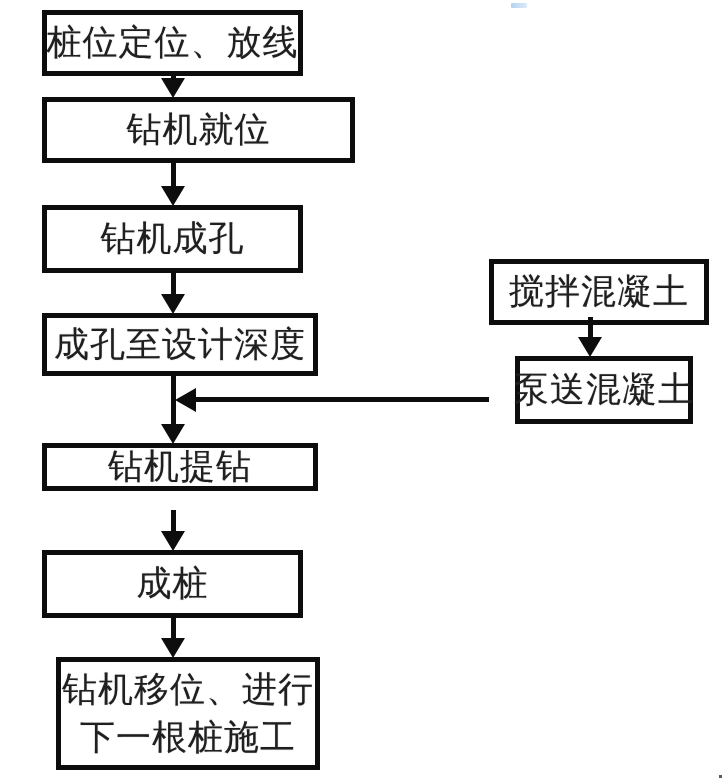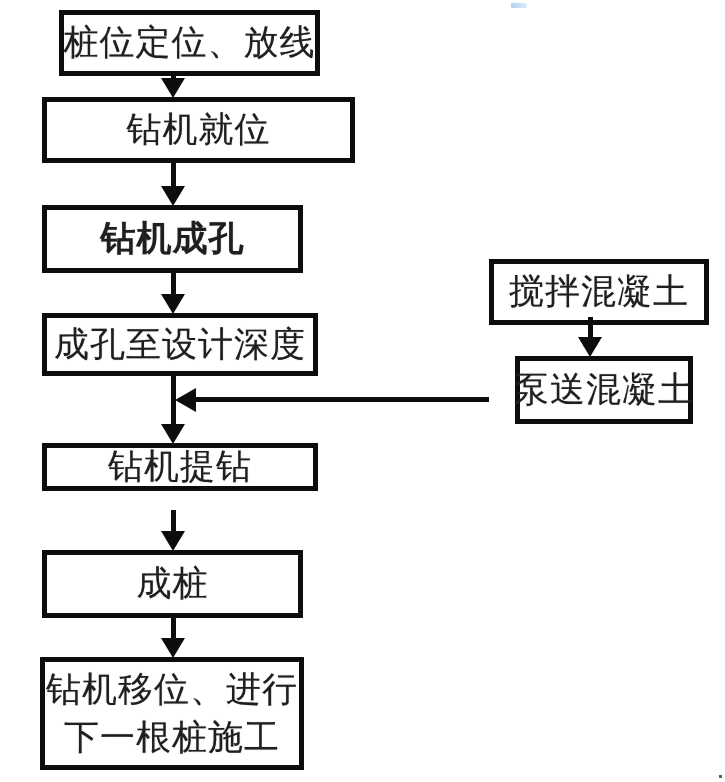--- a/index.html
+++ b/index.html
@@ -50,27 +50,27 @@
     border-top: 20px solid #0d0d0d;
   }
   .arrow-left {
     position: absolute;
     width: 0; height: 0;
     border-top: 12px solid transparent;
     border-bottom: 12px solid transparent;
     border-right: 21px solid #0d0d0d;
   }
   
-  .b1 { left: 42px;  top: 10px;  width: 261px; height: 66px; margin-left: 17px; }
+  .b1 { left: 42px;  top: 10px;  width: 261px; height: 66px; }
   .b2 { left: 42px;  top: 97px;  width: 313px; height: 66px; }
-  .b3 { left: 42px;  top: 205px; width: 261px; height: 68px; font-weight: bold; }
+  .b3 { left: 42px;  top: 205px; width: 261px; height: 68px; }
   .b4 { left: 42px;  top: 313px; width: 276px; height: 63px; }
   .b5 { left: 42px;  top: 443px; width: 276px; height: 48px; }
   .b6 { left: 42px;  top: 550px; width: 261px; height: 68px; }
-  .b7 { left: 40px;  top: 657px; width: 264px; height: 113px; }
+  .b7 { left: 56px;  top: 657px; width: 264px; height: 113px; }
   .b8 { left: 489px; top: 251px; width: 220px; height: 66px; margin-top: 8px; }
   .b9 { left: 489px; top: 356px; width: 178px; height: 68px; margin-left: 26px; }
   
   .s1 { left: 171px; top: 76px;  height: 8px;  }
   .a1 { left: 161px; top: 78px;  }
   .s2 { left: 171px; top: 163px; height: 26px; }
   .a2 { left: 161px; top: 186px; }
   .s3 { left: 171px; top: 273px; height: 24px; }
   .a3 { left: 161px; top: 294px; }
   .s4 { left: 171px; top: 376px; height: 52px; }

